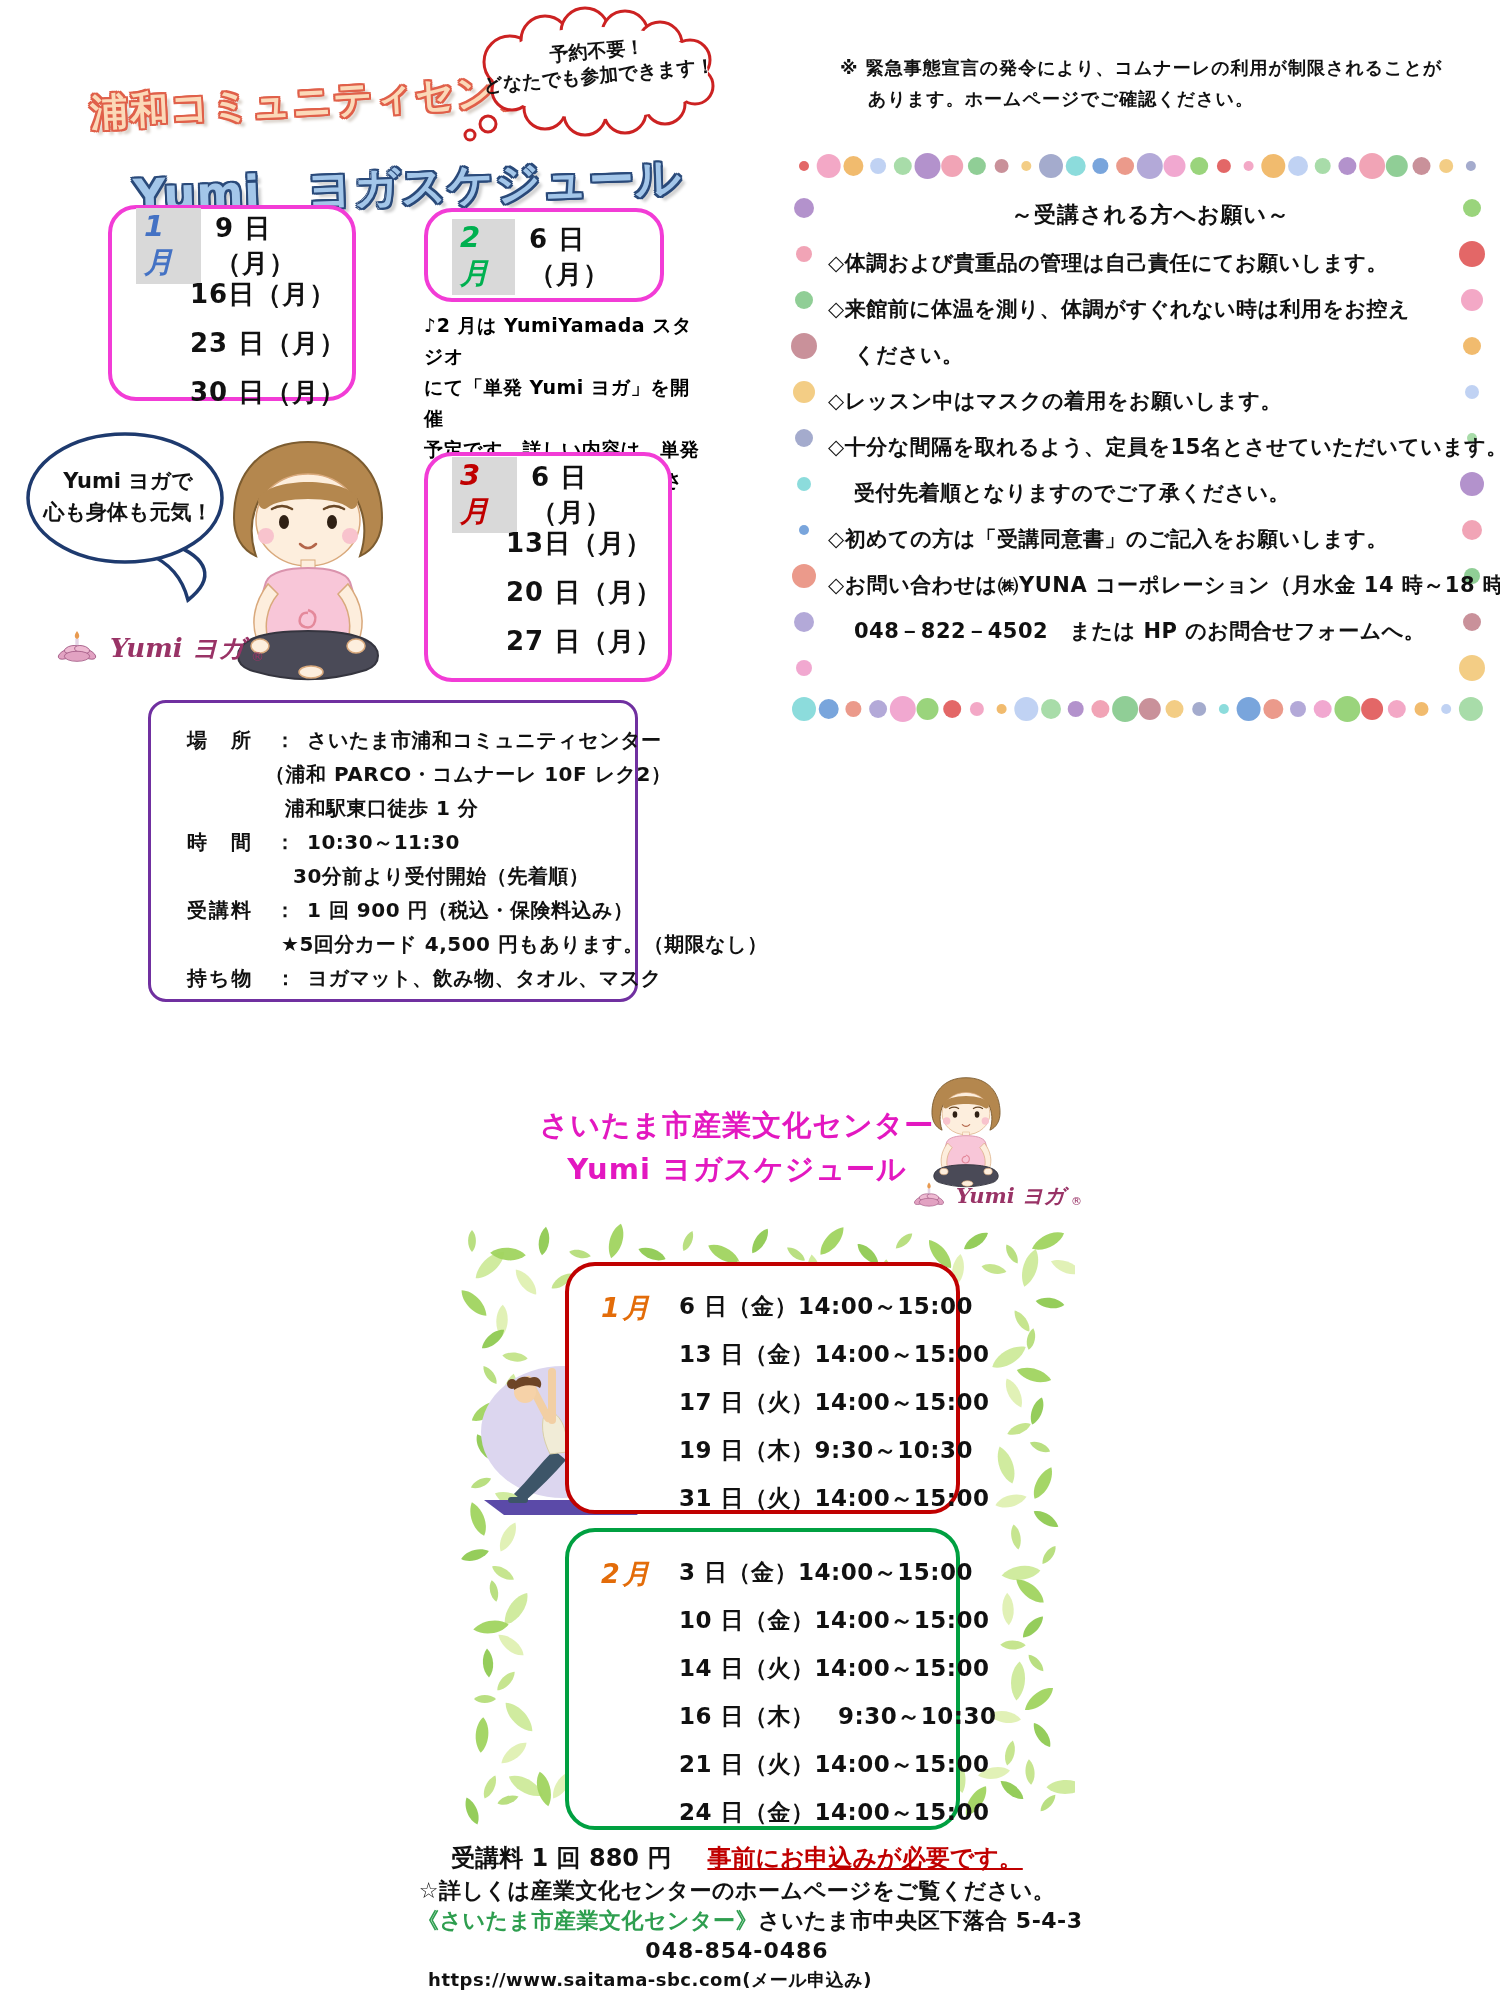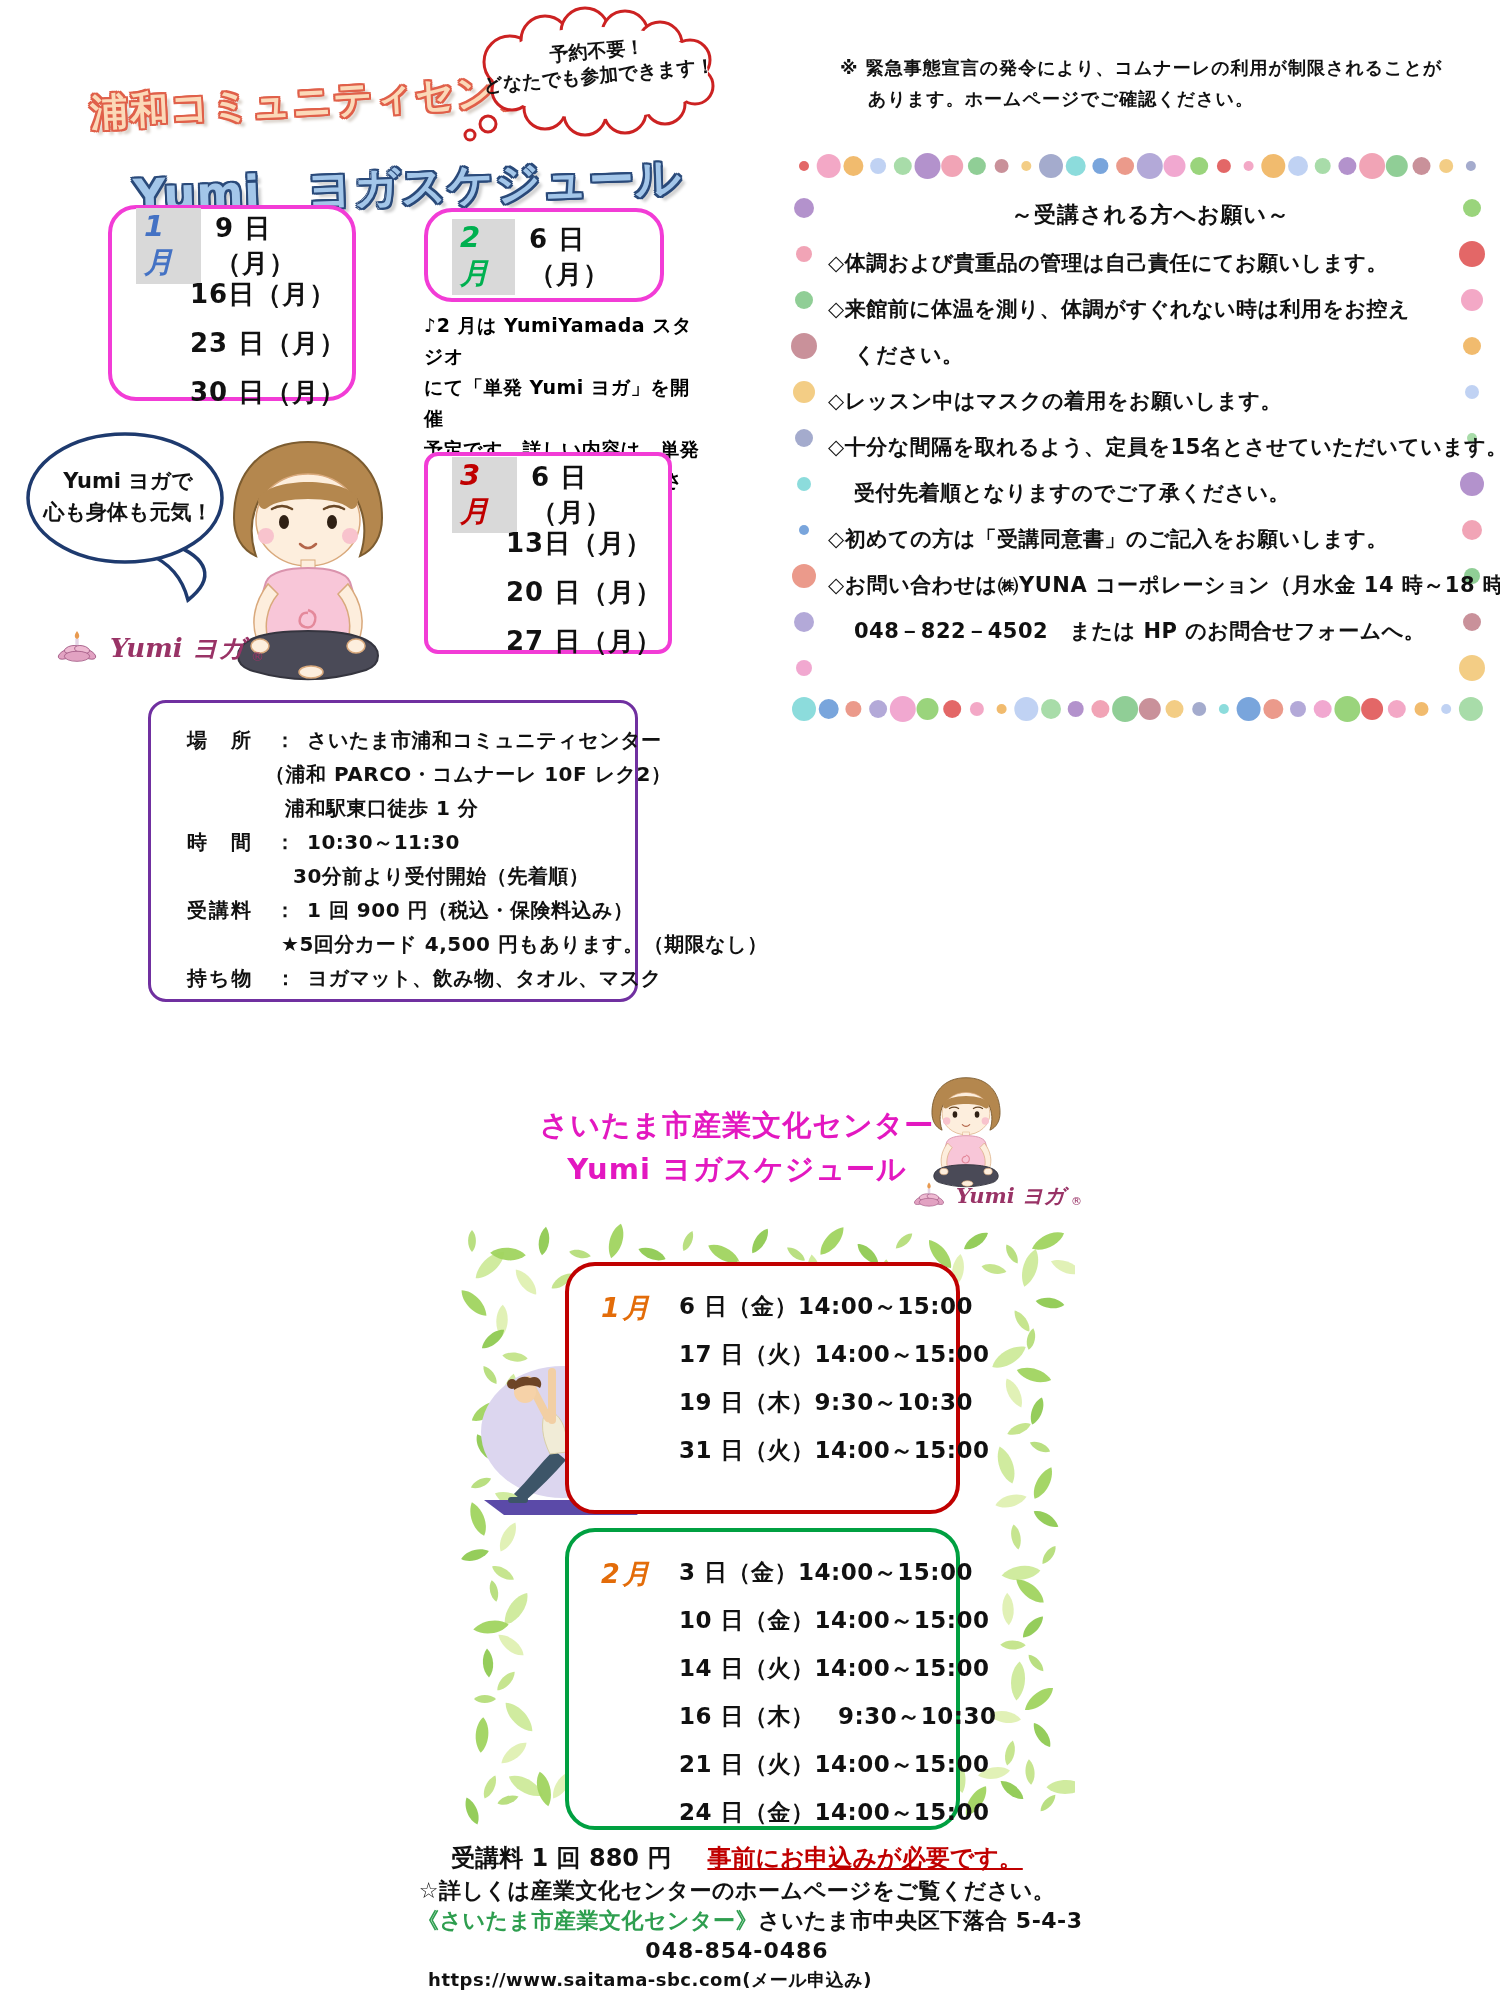--- a/index.html
+++ b/index.html
@@ -23,21 +23,21 @@
     font-size:19px;font-weight:bold;line-height:25px;transform:rotate(-5deg);white-space:nowrap;}
 
   
   .mbox{position:absolute;background:#fff;border:4px solid #f23cd6;border-radius:28px;z-index:2;box-sizing:border-box;}
   .mrow{height:49px;display:flex;align-items:center;font-size:26px;font-weight:bold;letter-spacing:1px;}
   .mbadge{font-style:italic;font-weight:bold;background:#d9d9d9;padding:1px 8px;
     font-size:29px;margin-right:14px;letter-spacing:0;}
   .c-jan{color:#4472c4}.c-feb{color:#00b050}.c-mar{color:#c00000}
   .box-jan{left:108px;top:205px;width:248px;height:196px;padding-top:12px;}
   .box-feb{left:424px;top:208px;width:240px;height:94px;padding-top:20px;}
-  .box-mar{left:424px;top:452px;width:248px;height:202px;padding-top:14px;border-radius:14px;}
+  .box-mar{left:424px;top:452px;width:248px;height:230px;padding-top:14px;}
   .pl-first{padding-left:24px}.pl-rest{padding-left:78px}
 
   .feb-note{left:424px;top:310px;width:280px;font-size:19px;font-weight:bold;
     color:#000000;line-height:31px;letter-spacing:0.5px;}
 
   
   .bubble{left:22px;top:426px;width:218px;height:178px;}
   .bubble-text{position:absolute;left:20px;top:40px;width:172px;text-align:center;
     font-size:21px;font-weight:bold;line-height:31px;white-space:nowrap;}
   .logo{display:flex;align-items:flex-end;gap:6px;}
@@ -488,20 +488,21 @@
     <path d="M80 66 L60 28" stroke="#f2cfa4" stroke-width="8" stroke-linecap="round"></path>
     <path d="M84 68 L84 20" stroke="#f2cfa4" stroke-width="8" stroke-linecap="round"></path>
     <circle cx="57" cy="40" r="11" fill="#f6d2a8"></circle>
     <path d="M46 38 C44 28 54 22 62 26 C70 22 76 30 72 36 C66 32 54 32 46 38 Z" fill="#6e4526"></path>
     <circle cx="44" cy="32" r="5" fill="#6e4526"></circle>
   </svg>
 
   <div class="abs bbox bbox-jan">
     <span class="bmonth">1月</span>
     <div class="brow">6 日（金）14:00～15:00</div>
+    <div class="brow">13 日（金）14:00～15:00</div>
     <div class="brow">17 日（火）14:00～15:00</div>
     <div class="brow">19 日（木）9:30～10:30</div>
     <div class="brow">31 日（火）14:00～15:00</div>
   </div>
 
   <div class="abs bbox bbox-feb">
     <span class="bmonth">2月</span>
     <div class="brow">3 日（金）14:00～15:00</div>
     <div class="brow">10 日（金）14:00～15:00</div>
     <div class="brow">14 日（火）14:00～15:00</div>

